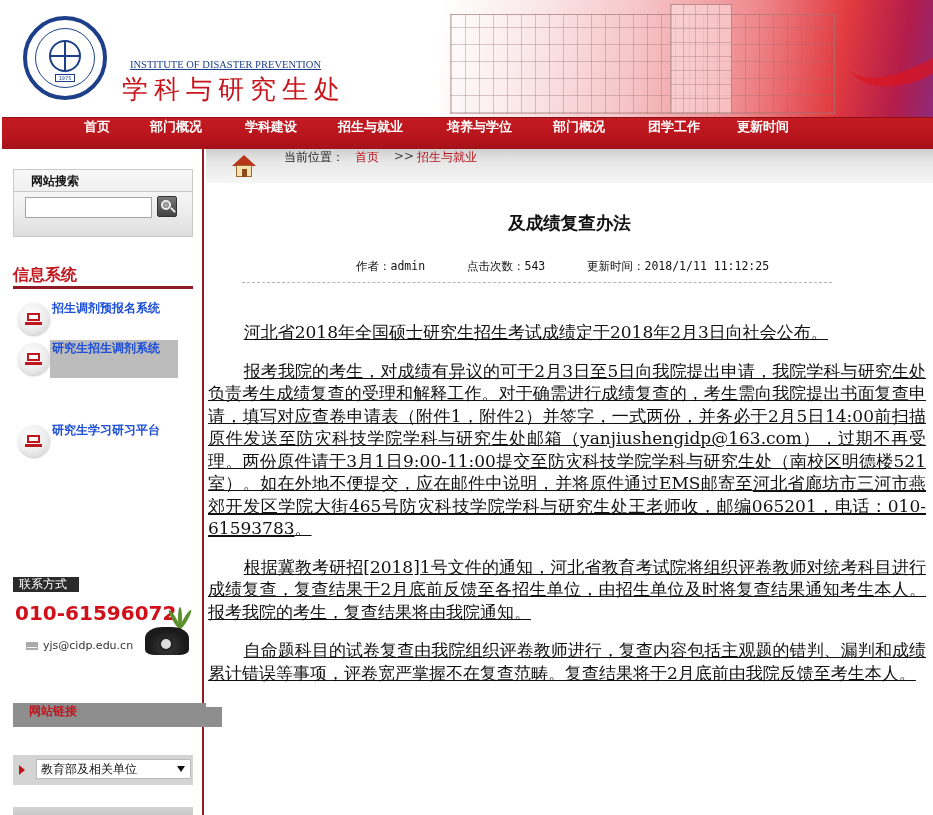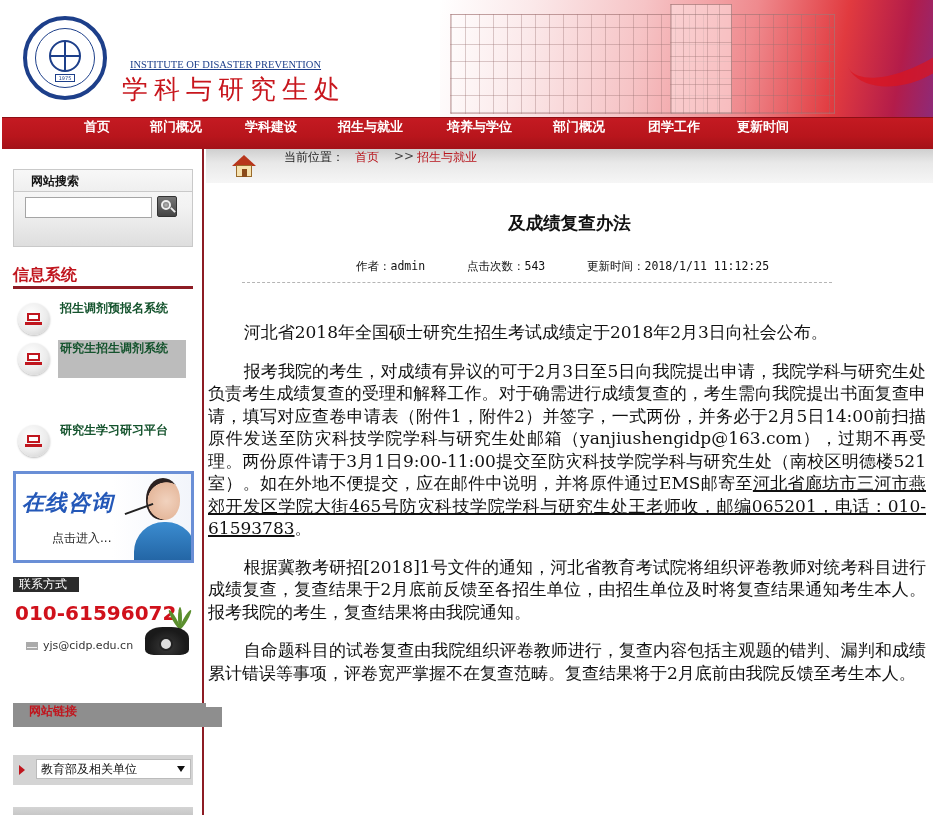--- a/index.html
+++ b/index.html
@@ -89,21 +89,21 @@
     cursor: pointer; white-space: nowrap;
   }
 
   
   .sidebar {
     position: absolute; left: 2px; top: 149px; width: 202px; height: 666px;
     background: #fff;
     border-right: 2px solid #8d1c24;
   }
   .search-box {
-    position: absolute; left: 11px; top: 20px; width: 180px; height: 78px;
+    position: absolute; left: 11px; top: 20px; width: 180px; height: 68px;
     border: 1px solid #c9c9c9;
     background: linear-gradient(180deg, #fafafa 0%, #f2f2f2 50%, #dedede 100%);
   }
   .search-box .sb-head {
     height: 22px; border-bottom: 1px solid #c9c9c9;
     font: bold 12px "DejaVu Sans", sans-serif; line-height: 22px;
     padding-left: 17px; color: #111;
     background: linear-gradient(180deg, #f8f8f8, #efefef);
   }
   .search-input {
@@ -146,23 +146,23 @@
   }
   .sys-item .bubble .screen {
     position: absolute; left: 9px; top: 10px; width: 13px; height: 8px;
     border: 2px solid #c0161e; background: #fff;
   }
   .sys-item .bubble .base {
     position: absolute; left: 7px; top: 19px; width: 17px; height: 3px;
     background: #c0161e;
   }
   .sys-item .label {
-    position: absolute; left: 40px; top: 0; height: 38px; line-height: 38px;
+    position: absolute; left: 32px; top: 0; height: 38px; line-height: 38px;
     padding: 0 2px;
-    font: bold 12px "DejaVu Serif", serif; color: #14532d; white-space: nowrap;
+    font: bold 12px "DejaVu Serif", serif; color: #1d4ed8; white-space: nowrap;
   }
   .sys-item.active .label { background: #bcbcbc; width: 128px; }
 
   .consult-box {
     position: absolute; left: 11px; top: 322px; width: 181px; height: 92px;
     border: 3px solid #6a8fd6;
     background: linear-gradient(90deg, #ffffff 0%, #ffffff 55%, #f2f5fb 100%);
     cursor: pointer; overflow: hidden;
   }
   .consult-box .ctitle {
@@ -302,20 +302,21 @@
     white-space: nowrap;
   }
   .divider {
     position: absolute; left: 36px; top: 133px; width: 590px; height: 0;
     border-top: 1px dashed #b5b5b5;
   }
   .article-body {
     position: absolute; left: 2px; top: 172px; width: 718px;
     font: 17px "DejaVu Serif", "Liberation Serif", serif; color: #111;
     line-height: 22.5px;
+    text-decoration: underline;
   }
   .article-body p {
     text-indent: 2.1em; margin-bottom: 16px; text-align: justify;
   }
   .article-body .u { text-decoration: underline; text-decoration-thickness: 2px; }
 </style>
 </head>
 <body>
 
 <div class="header">
@@ -372,27 +373,20 @@
     <div class="label">研究生招生调剂系统</div>
   </div>
   <div class="sys-item" style="top:273px">
     <div class="bubble">
         <div class="screen"></div>
         <div class="base"></div>
       </div>
     <div class="label">研究生学习研习平台</div>
   </div>
 
-  <div class="consult-box">
-    <div class="ctitle">在线咨询</div>
-    <div class="center">点击进入...</div>
-    <div class="person-body"></div>
-    <div class="person-head"></div>
-    <div class="mic"></div>
-  </div>
 
   <div class="contact-label">联系方式</div>
   <div class="phone-number">010-61596072</div>
   <div class="plant">
     <div class="leaf" style="transform:rotate(-30deg)"></div>
     <div class="leaf" style="transform:rotate(0deg)"></div>
     <div class="leaf" style="transform:rotate(30deg)"></div>
   </div>
   <div class="telephone">
     <div class="dial"></div>

